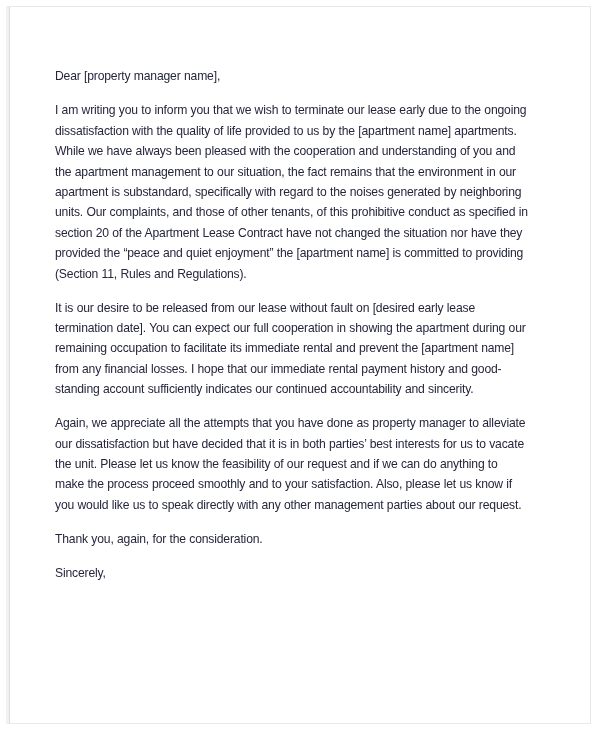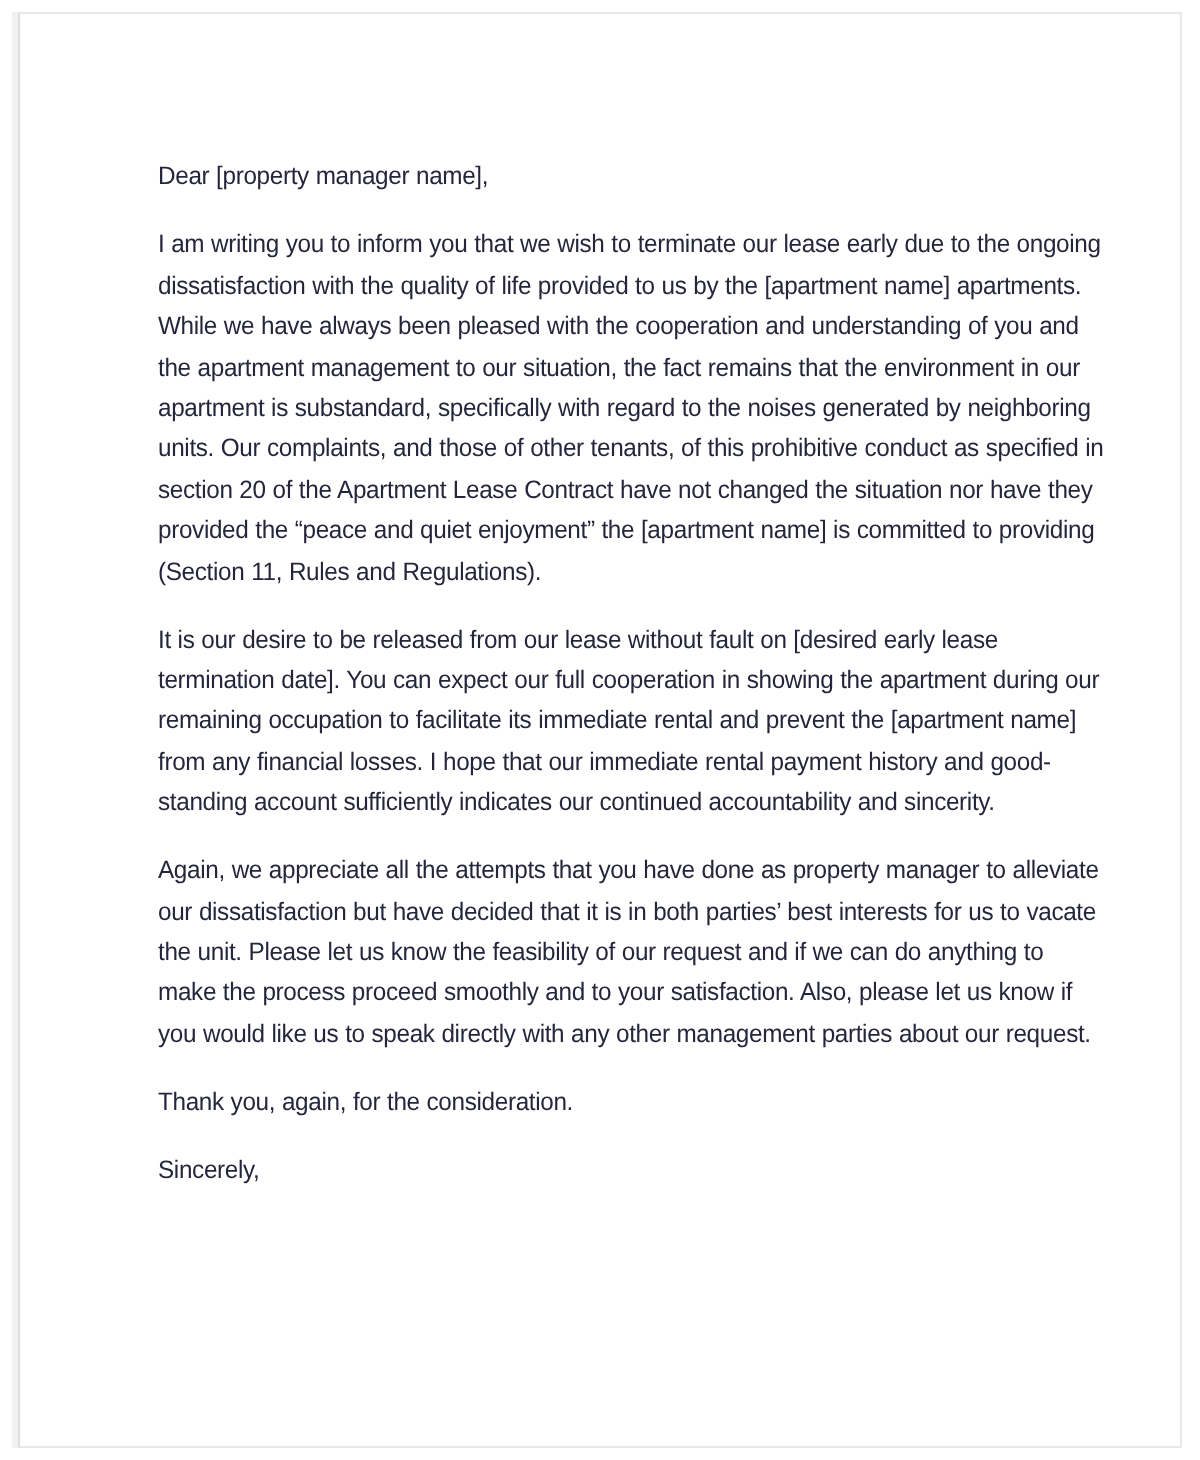--- a/index.html
+++ b/index.html
@@ -39,23 +39,22 @@
     top: 6px;
     width: 3px;
     bottom: 6px;
     background: #f1f1f1;
     pointer-events: none;
   }
 
   .letter-body {
     position: absolute;
     left: 55px;
-    top: 78px;
+    top: 66px;
     width: 492px;
-    margin-left: 24px;
   }
 
   .para {
     color: #25263c;
     font-size: 12.6px;
     line-height: 20.4px;
     letter-spacing: -0.18px;
     word-spacing: 0.2px;
     margin: 0 0 13.5px 0;
     text-align: left;

